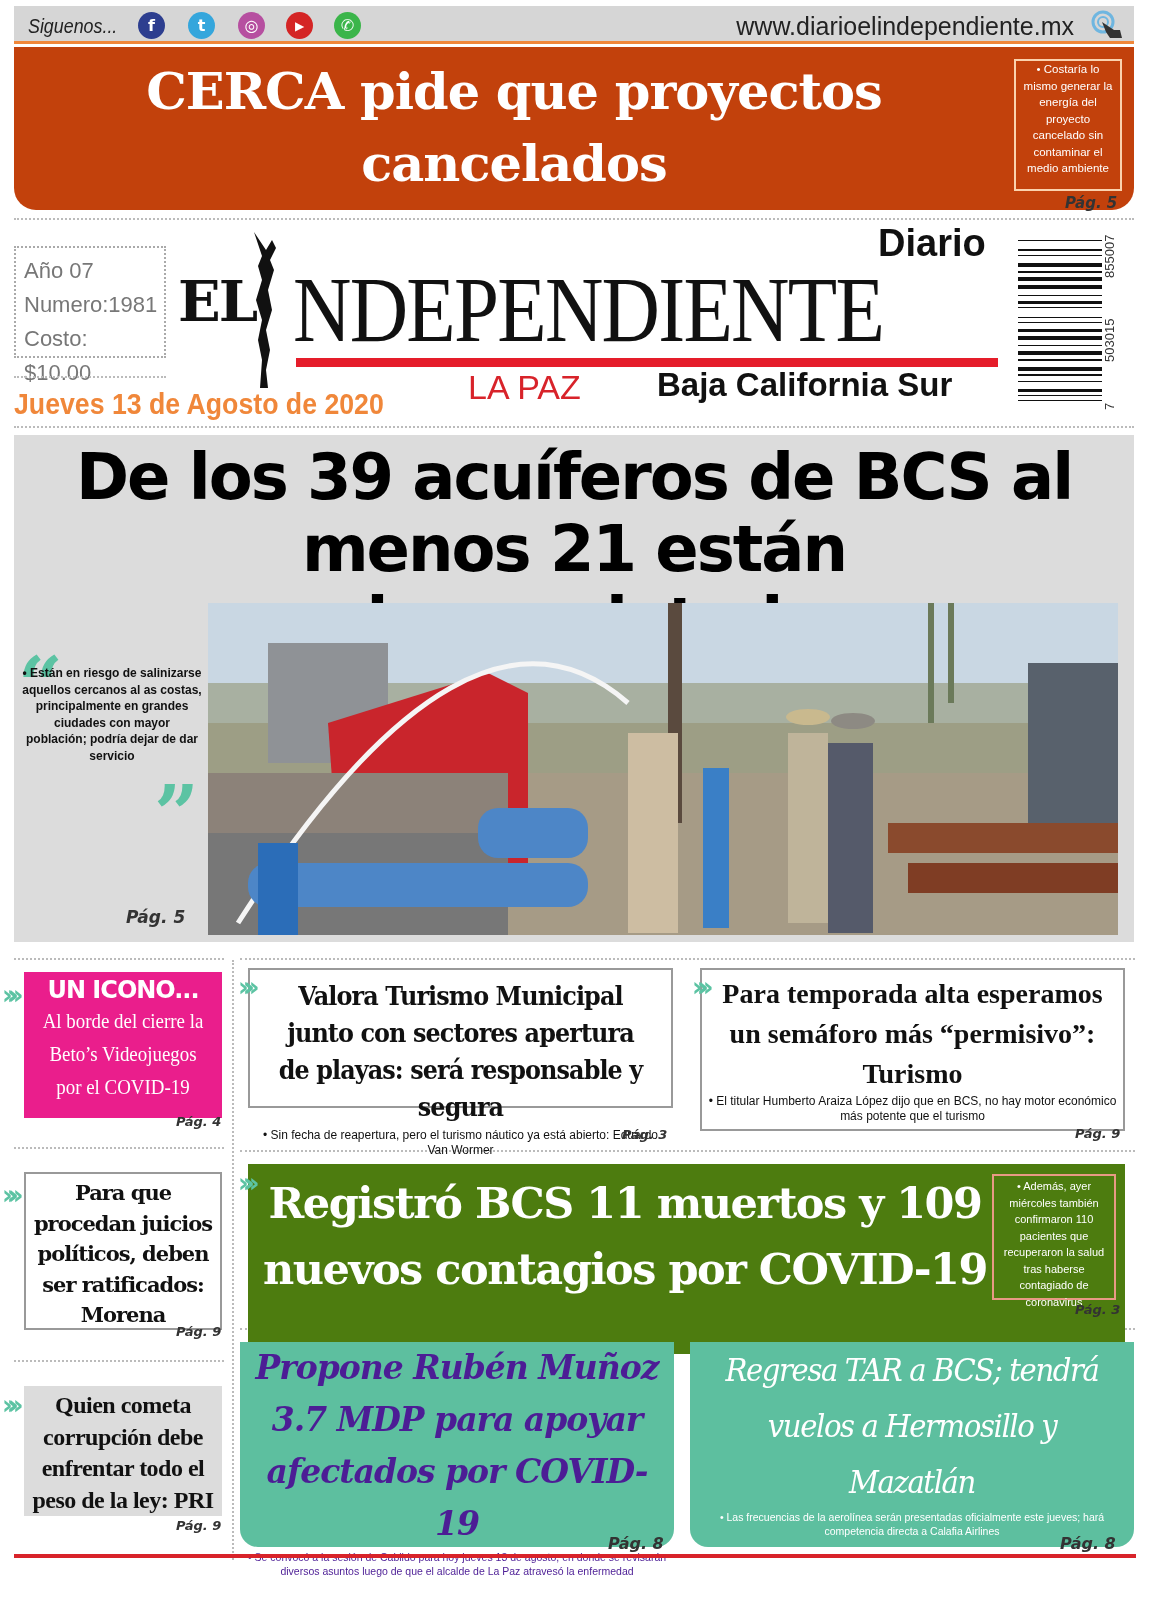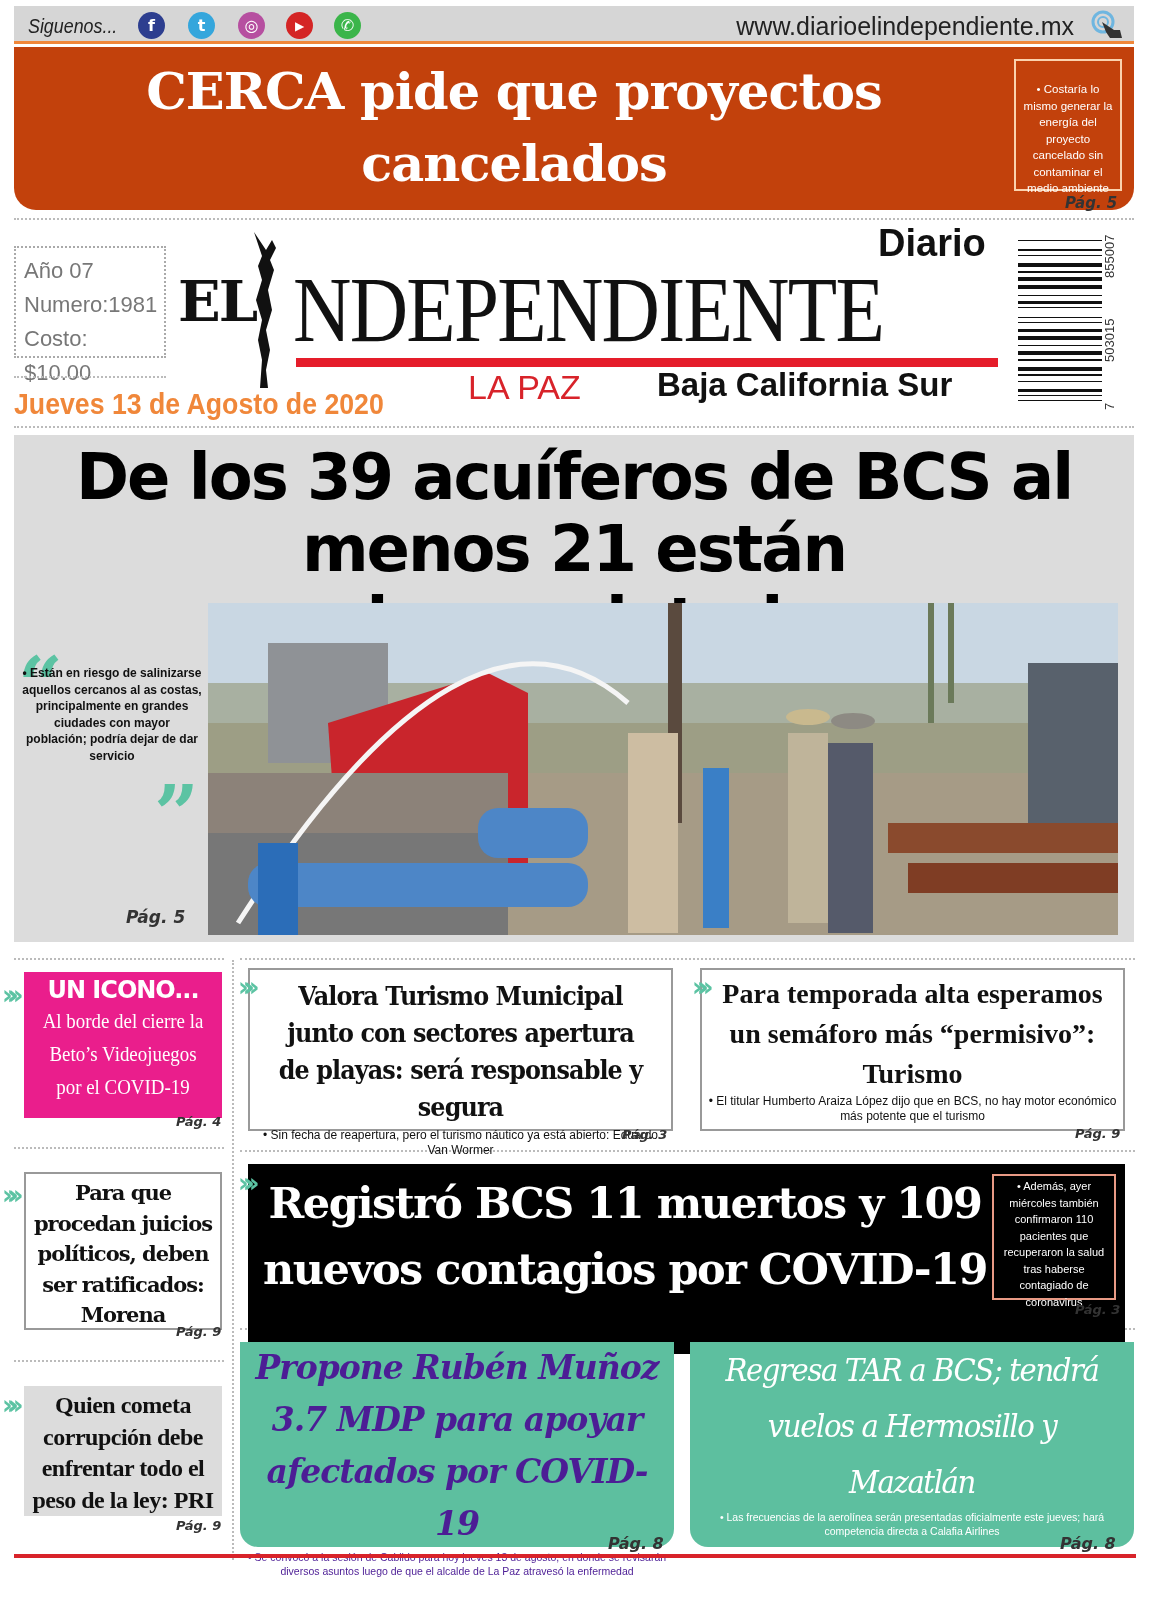--- a/index.html
+++ b/index.html
@@ -9,21 +9,21 @@
 .dots-v{position:absolute;width:0;border-left:2px dotted #bbb}
 
 #topbar{left:14px;top:6px;width:1120px;height:38px;background:#d6d6d6;border-bottom:3px solid #f0873a}
 #follow{left:14px;top:8px;font-style:italic;font-size:21px;color:#222;transform:scaleX(.85);transform-origin:left}
 .soc{position:absolute;top:6px;width:27px;height:27px;border-radius:50%;color:#fff;font-weight:bold;font-size:16px;display:flex;align-items:center;justify-content:center;font-family:"DejaVu Sans",sans-serif}
 #url{right:60px;top:6px;font-size:25px;color:#222}
 #hand{right:10px;top:4px;width:34px;height:30px}
 
 #banner{left:14px;top:47px;width:1120px;height:163px;background:#c2410c;border-radius:0 0 22px 22px}
 #banner-h{left:0;top:8px;width:1000px;text-align:center;color:#fff;font-family:"DejaVu Serif",serif;font-weight:bold;font-size:51px;line-height:72px;letter-spacing:-1px}
-#banner-side{left:1000px;top:12px;width:108px;height:132px;border:2px solid #fbd2ae;color:#fff;font-size:11.5px;line-height:16.5px;text-align:center;padding:20px 3px;font-family:"Liberation Sans",sans-serif}
+#banner-side{left:1000px;top:12px;width:108px;height:132px;border:2px solid #fbd2ae;color:#fff;font-size:11.5px;line-height:16.5px;text-align:center;padding:0 3px;font-family:"Liberation Sans",sans-serif}
 .pag{position:absolute;font-style:italic;font-weight:bold;font-family:"DejaVu Sans",sans-serif;font-size:15px;color:#333}
 
 #info{left:14px;top:246px;width:152px;height:112px;border:2px dotted #aaa;padding:6px 8px;color:#777;font-size:22px;line-height:34px}
 #el{left:178px;top:268px;font-family:"DejaVu Serif",serif;font-weight:bold;font-size:56px;color:#111;letter-spacing:-2px}
 #angel{left:250px;top:230px;width:40px;height:158px}
 #indep{left:293px;top:262px;font-family:"Liberation Serif",serif;font-size:94px;color:#111;letter-spacing:-2px;line-height:94px;transform:scaleX(.86);transform-origin:left}
 #redline{left:296px;top:358px;width:702px;height:9px;background:#e51d2a}
 #diario{left:878px;top:222px;font-size:38px;font-weight:bold;color:#111}
 #lapaz{left:468px;top:368px;font-family:Liberation Sans, sans-serif;font-size:34px;color:#d8232a}
 #bcsur{left:657px;top:366px;font-size:33px;font-weight:bold;color:#111}
@@ -163,41 +163,41 @@
 <div class="dots-h" style="left:14px;top:1360px;width:210px"></div>
 <div class="dots-h" style="left:240px;top:1328px;width:895px"></div>
 
 <div class="box" style="left:24px;top:972px;width:198px;height:146px;background:#ea1e8c;border:none;color:#fff;font-family:'Liberation Serif',serif;padding-top:4px">
   <div style="font-family:'DejaVu Sans',sans-serif;font-size:24px;letter-spacing:-1px">UN ICONO...</div>
   <div style="font-size:22px;line-height:33px;font-weight:normal;transform:scaleX(.86)">Al borde del cierre la Beto’s Videojuegos por el COVID-19</div>
 </div>
 <span class="arrow" style="left:2px;top:980px">»»</span>
 <span class="pag" style="left:176px;top:1114px;font-size:13px">Pág. 4</span>
 
-<div class="box" style="left:248px;top:968px;width:425px;height:163px;padding:8px 10px">
+<div class="box" style="left:248px;top:968px;width:425px;height:140px;padding:8px 10px">
   <div style="font-size:26px;line-height:37px;letter-spacing:-1px;transform:scaleX(.92)">Valora Turismo Municipal junto con sectores apertura de playas: será responsable y segura</div>
   <div class="deck" style="margin-top:2px">• Sin fecha de reapertura, pero el turismo náutico ya está abierto: Eduardo Van Wormer</div>
 </div>
 <span class="arrow" style="left:238px;top:972px">»»</span>
 <span class="pag" style="left:622px;top:1127px;font-size:13px">Pág. 3</span>
 
 <div class="box" style="left:700px;top:968px;width:425px;height:163px;padding:4px 4px">
   <div style="font-size:28px;line-height:40px;font-weight:normal;font-family:'Liberation Serif',serif;font-weight:bold">Para temporada alta esperamos un semáforo más “permisivo”: Turismo</div>
   <div class="deck" style="margin-top:0">• El titular Humberto Araiza López dijo que en BCS, no hay motor económico más potente que el turismo</div>
 </div>
 <span class="arrow" style="left:692px;top:972px">»»</span>
 <span class="pag" style="left:1075px;top:1126px;font-size:13px">Pág. 9</span>
 
 <div class="box" style="left:24px;top:1172px;width:198px;height:158px;padding:4px 2px">
   <div style="font-size:21px;line-height:30.5px;letter-spacing:-1px">Para que procedan juicios políticos, deben ser ratificados: Morena</div>
 </div>
 <span class="arrow" style="left:2px;top:1180px">»»</span>
 <span class="pag" style="left:176px;top:1324px;font-size:13px">Pág. 9</span>
 
-<div class="abs" style="left:248px;top:1164px;width:877px;height:190px;background:#000000">
+<div class="abs" style="left:248px;top:1164px;width:877px;height:190px;background:#4d7c0f">
   <div class="abs" style="left:12px;top:6px;width:730px;text-align:center;color:#fff;font-family:'DejaVu Serif',serif;font-weight:bold;font-size:43px;line-height:66px;letter-spacing:-1.5px">Registró BCS 11 muertos y 109 nuevos contagios por COVID-19</div>
   <div class="abs" style="left:744px;top:10px;width:124px;height:126px;border:2px solid #e89a85;color:#fff;font-size:11px;line-height:16.5px;text-align:center;padding:2px">• Además, ayer miércoles también confirmaron 110 pacientes que recuperaron la salud tras haberse contagiado de coronavirus</div>
 </div>
 <span class="arrow" style="left:238px;top:1168px">»»</span>
 <span class="pag" style="left:1075px;top:1302px;font-size:13px">Pág. 3</span>
 
 <div class="box" style="left:24px;top:1386px;width:198px;height:130px;background:#dcdcdc;border:none;padding:4px 2px;font-family:'Liberation Serif',serif">
   <div style="font-size:24px;line-height:31.5px;letter-spacing:-.5px">Quien cometa corrupción debe enfrentar todo el peso de la ley: PRI</div>
 </div>
 <span class="arrow" style="left:2px;top:1390px">»»</span>

